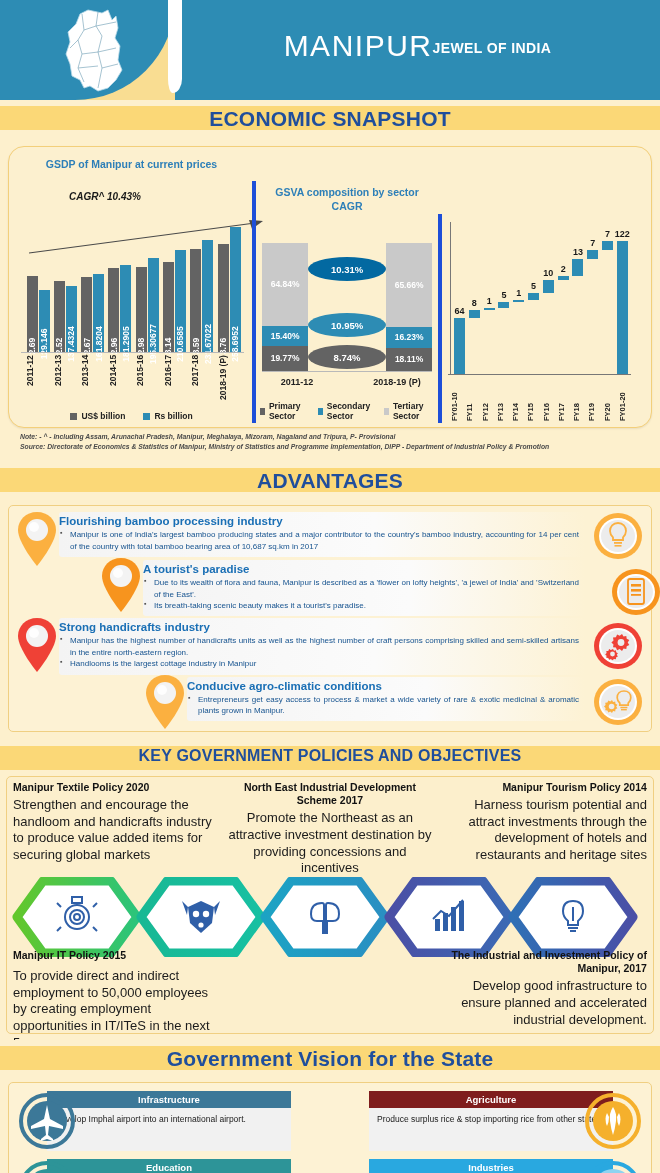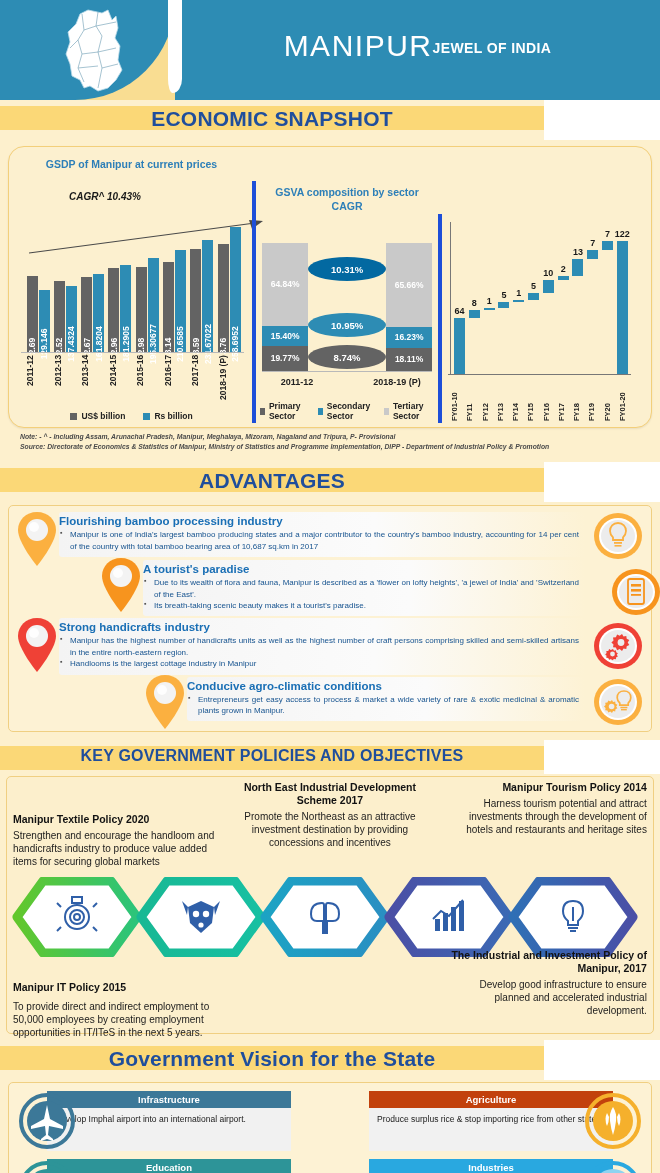--- a/index.html
+++ b/index.html
@@ -28,21 +28,21 @@
   .map-svg { position:absolute; left:58px; top:8px; }
   .hdr-titles {
     position:absolute; left:175px; right:0; top:0; bottom:0;
     display:flex; flex-direction:row; align-items:center; justify-content:center;
     padding-bottom:8px;
   }
   .hdr-title { color:#ffffff; font-size:30px; letter-spacing:1.5px; font-weight:400; line-height:1.05; }
   .hdr-sub { color:#ffffff; font-size:14px; font-weight:bold; letter-spacing:0.4px; margin-top:3px; }
 
   
-  .band { width:544px; background:#fce5a6; position:relative; }
+  .band { width:660px; background:#fce5a6; position:relative; }
   .band-stripe {
     background:linear-gradient(to bottom,#fdf0cd 0,#fdf0cd 6px,#fbd877 6px,#fbd877 30px,#fdf0cd 30px,#fdf0cd 36px);
   }
   .sec-title {
     text-align:center; color:#1f4e9c; font-weight:bold; font-size:21px;
     padding:7px 0 9px 0; letter-spacing:0.2px;
   }
   .sec-title.small { font-size:16px; }
 
   
@@ -137,22 +137,22 @@
   .adv-bullets li::before { content:"▪"; position:absolute; left:1px; top:-1px; font-size:7px; color:#555; }
   .adv-icon { position:absolute; width:50px; height:50px; z-index:3; }
 
   
   .pol-wrap { background:#fdf0cd; padding:2px 6px 6px 6px; }
   .pol-card { background:#fcefcc; border:1px solid #f0cf82; border-radius:5px; position:relative; height:258px; padding-top:4px; }
   .pol-top { display:flex; }
   .pol-bot { display:flex; position:absolute; left:0; right:0; top:172px; }
   .pol-tbox { width:33.33%; padding:0 6px; }
   .pol-title { font-size:10.5px; font-weight:bold; color:#121212; line-height:1.25; margin-bottom:3px; }
-  .pol-desc { font-size:10px; color:#1c1c1c; line-height:1.3; }
-  .ta-l { text-align:left;margin-top:32px; } .ta-c { text-align:center; } .ta-r { text-align:right; }
+  .pol-desc { font-size:13px; color:#1c1c1c; line-height:1.3; }
+  .ta-l { text-align:left; } .ta-c { text-align:center; } .ta-r { text-align:right; }
   .hexrow { position:absolute; left:0; top:100px; width:648px; height:80px; }
 
   
   .vis-wrap { background:#fdf0cd; padding:2px 8px 10px 8px; }
   .vis-card { background:#fdf2d4; border:1px solid #f0cf82; border-radius:5px; padding:8px 6px; }
   .vis-grid { display:grid; grid-template-columns:1fr 1fr; gap:8px 14px; }
   .vis-item { position:relative; height:60px; }
   .vis-box { position:absolute; left:32px; right:32px; top:0; bottom:0; background:#f1f1f1; }
   .vis-hd { color:#ffffff; font-size:9.5px; font-weight:bold; text-align:center; padding:3px 0; }
   .vis-tx { font-size:8.5px; color:#1a1a1a; line-height:1.35; padding:6px 8px; text-align:justify; }
@@ -650,21 +650,21 @@
           </div>
           <svg class="vis-ic left" viewBox="0 0 56 56">
             <circle cx="28" cy="28" r="26" fill="none" stroke="#3c7898" stroke-width="4"></circle>
             <circle cx="28" cy="28" r="20" fill="#3c7898"></circle>
             <path d="M28 12 L31 26 L44 33 L44 36 L30 33 L29 42 L34 46 L34 48 L28 46 L22 48 L22 46 L27 42 L26 33 L12 36 L12 33 L25 26 Z" fill="#ffffff"></path>
           </svg>
         </div>
 
         <div class="vis-item">
           <div class="vis-box">
-            <div class="vis-hd" style="background:#c2410c">Agriculture</div>
+            <div class="vis-hd" style="background:#7f1d1d">Agriculture</div>
             <div class="vis-tx">Produce surplus rice &amp; stop importing rice from other states.</div>
           </div>
           <svg class="vis-ic right" viewBox="0 0 56 56">
             <circle cx="28" cy="28" r="26" fill="none" stroke="#f5b02c" stroke-width="4"></circle>
             <circle cx="28" cy="28" r="20" fill="#f5b02c"></circle>
             <g fill="#ffffff">
               <path d="M28 14 Q24 20 25 28 Q26 36 28 42 Q30 36 31 28 Q32 20 28 14 Z"></path>
               <path d="M22 20 Q19 26 22 33 Q24 29 24 24 Z"></path>
               <path d="M34 20 Q37 26 34 33 Q32 29 32 24 Z"></path>
             </g>

